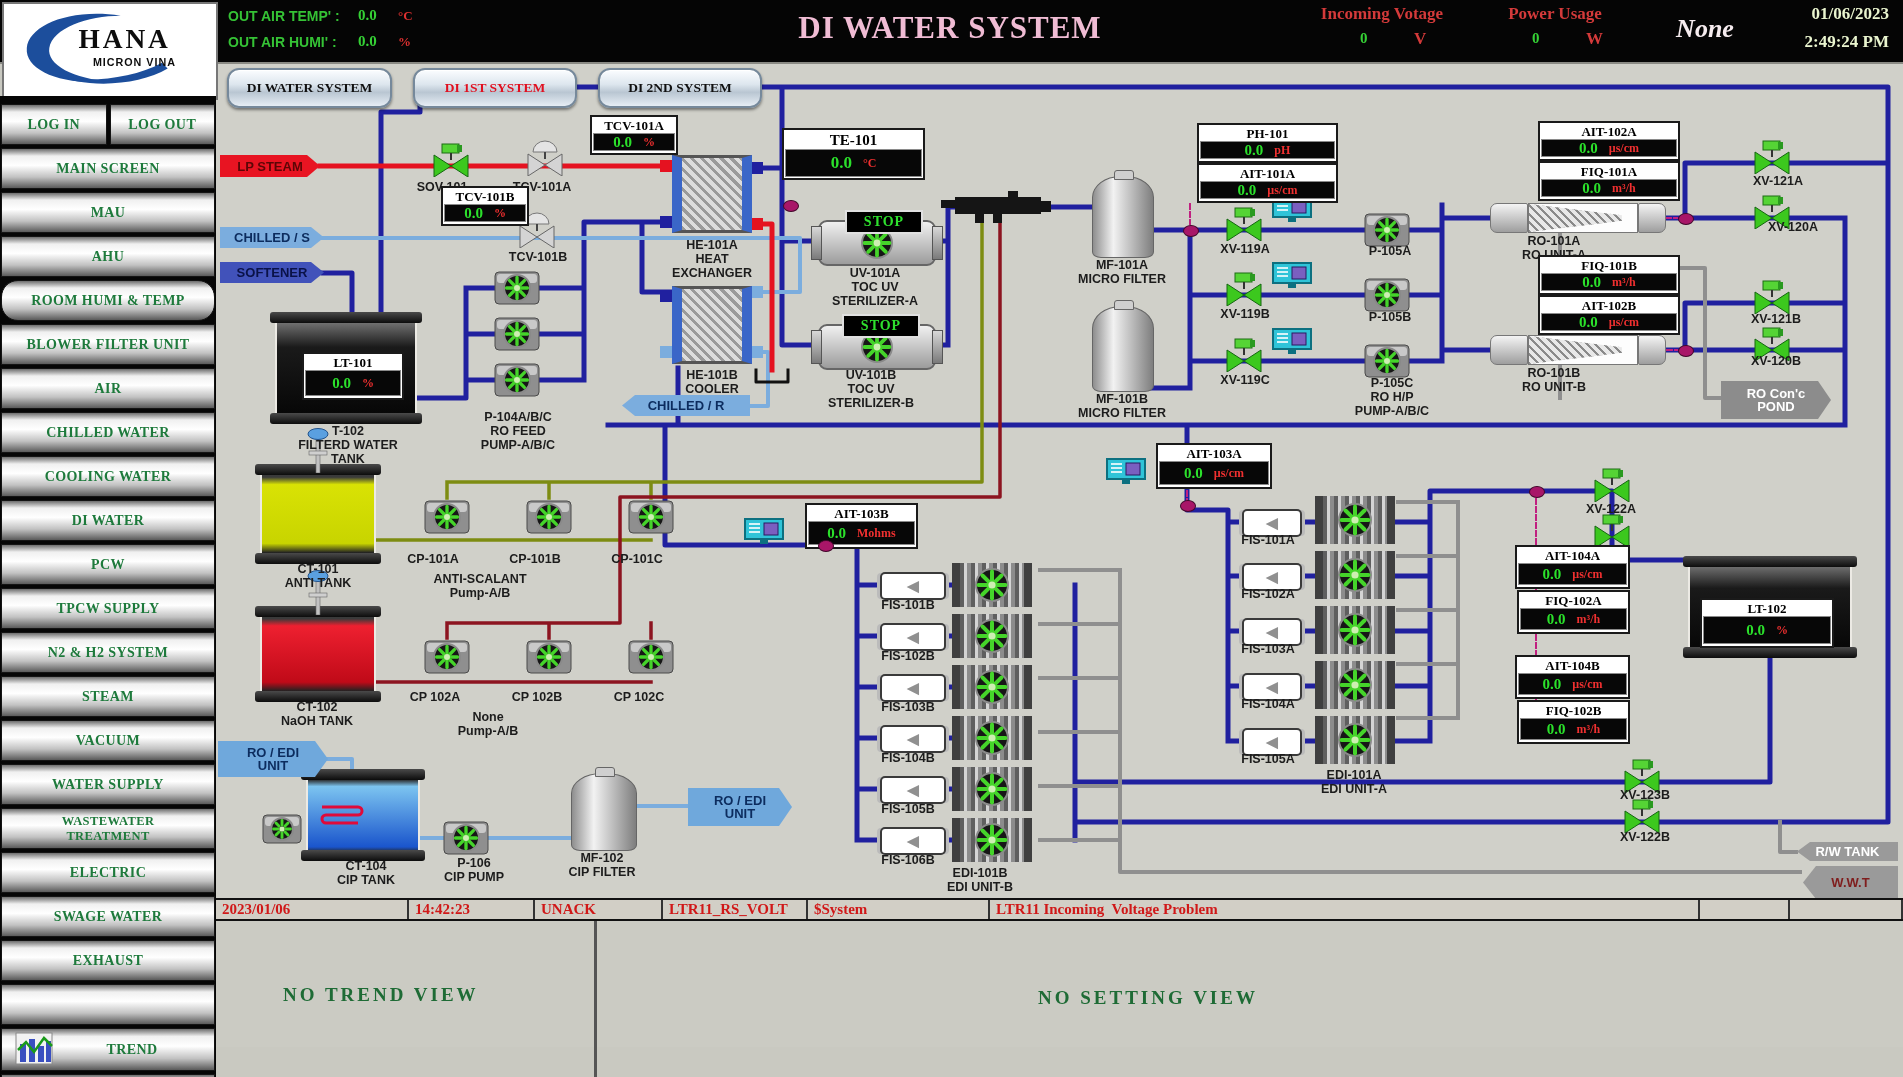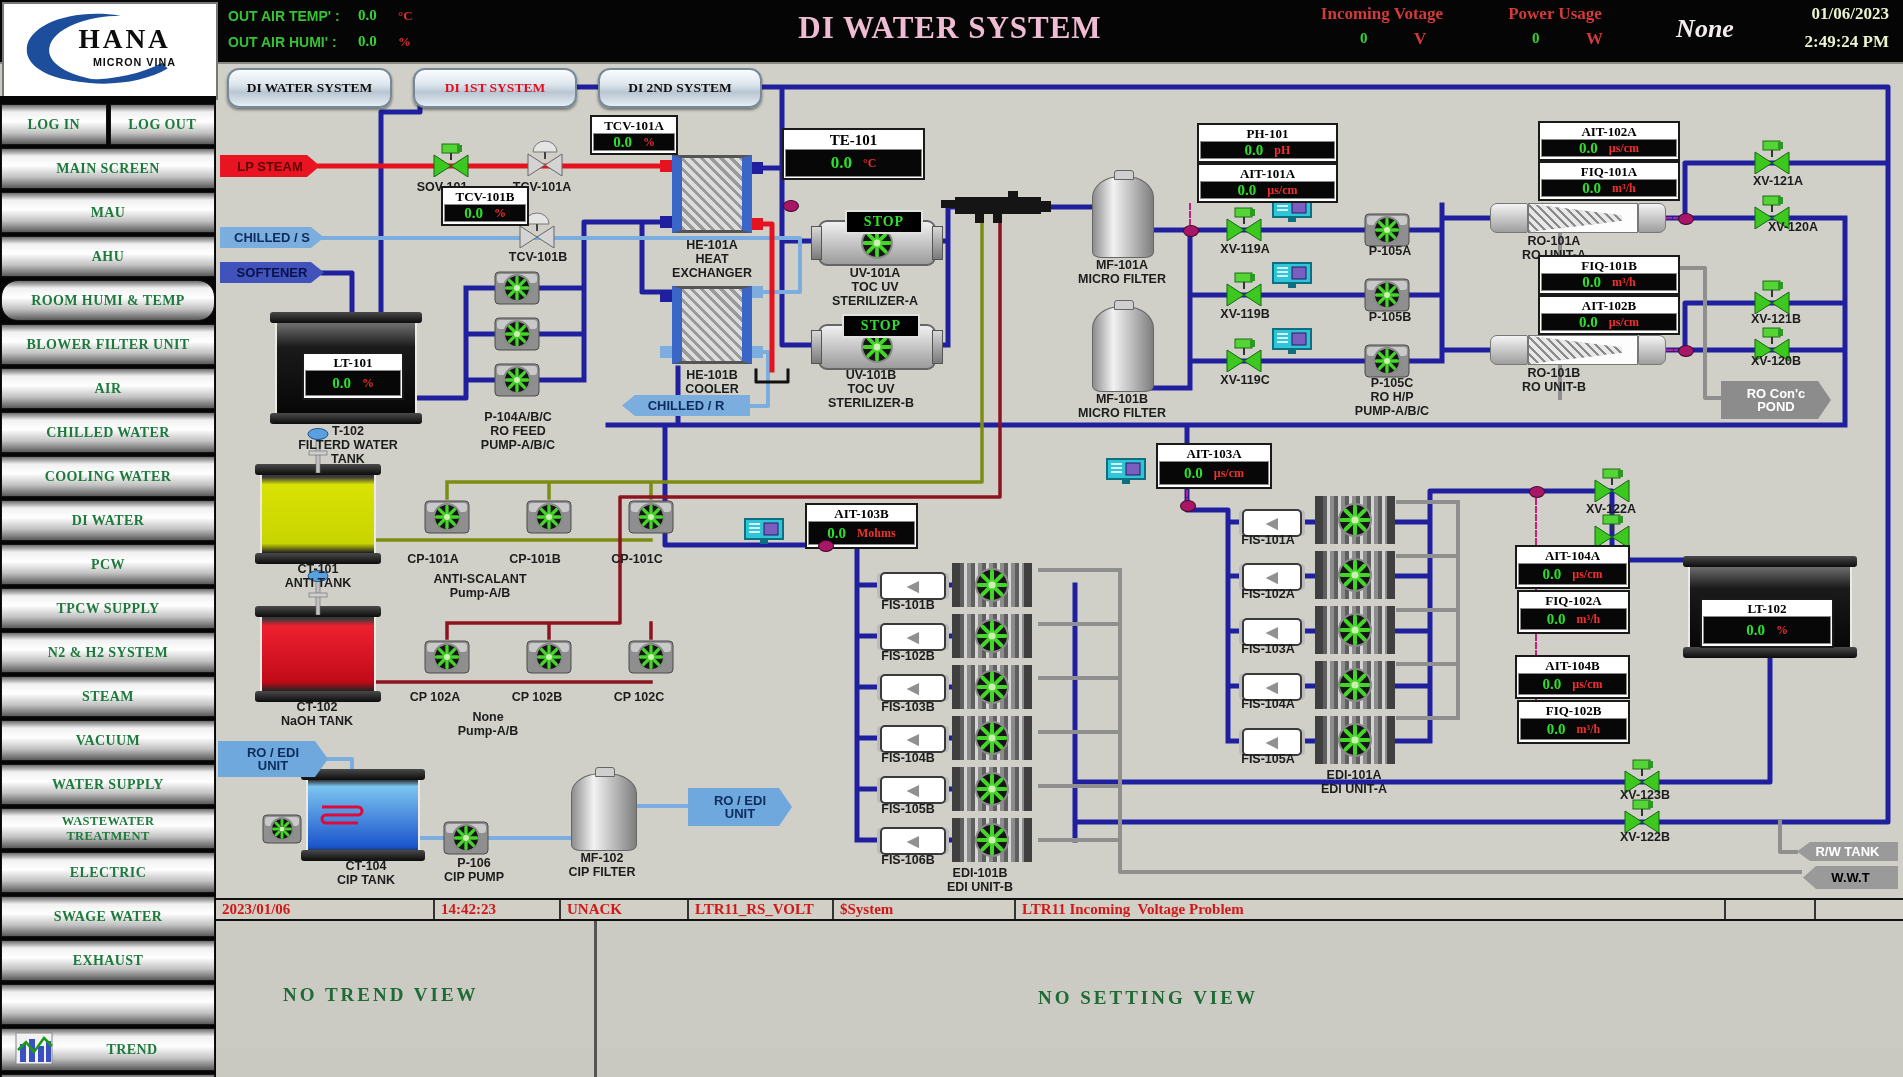--- a/index.html
+++ b/index.html
@@ -186,21 +186,21 @@
       <div class="flag r" style="left:220px;top:227px;width:104px;height:21px;background:#7badde;color:#0c2c5e;">CHILLED / S</div>
       <div class="flag r" style="left:220px;top:262px;width:104px;height:21px;background:#4152ba;color:#0a1248;">SOFTENER</div>
       <div class="flag l" style="left:622px;top:395px;width:128px;height:21px;background:#7badde;color:#0c2c5e;">CHILLED / R</div>
       <div class="flag r" style="left:218px;top:741px;width:110px;height:36px;background:#6fa8dc;color:#0c2c5e;">RO / EDI
 UNIT</div>
       <div class="flag r" style="left:688px;top:788px;width:104px;height:38px;background:#6fa8dc;color:#0c2c5e;">RO / EDI
 UNIT</div>
       <div class="flag r" style="left:1721px;top:381px;width:110px;height:38px;background:#8c8c8c;color:#ffffff;">RO Con'c
 POND</div>
       <div class="flag l" style="left:1797px;top:842px;width:101px;height:19px;background:#9a9a9a;color:#ffffff;">R/W TANK</div>
-      <div class="flag l" style="left:1803px;top:866px;width:95px;height:23px;background:#9a9a9a;color:#000000;">W.W.T</div>
+      <div class="flag l" style="left:1803px;top:866px;width:95px;height:33px;background:#9a9a9a;color:#7f1d1d;">W.W.T</div>
       <div class="tank" style="left:277px;top:316px;width:138px;height:104px;">
     <div class="body" style="background:linear-gradient(180deg,#888 0%,#1a1a1a 30%,#050505 100%);border-radius:5px;"></div>
     <div class="flange" style="top:-4px;"></div>
     <div class="flange" style="bottom:-4px;"></div>
     </div>
       <div class="tank" style="left:1690px;top:560px;width:160px;height:94px;">
     <div class="body" style="background:linear-gradient(180deg,#888 0%,#1a1a1a 30%,#050505 100%);border-radius:5px;"></div>
     <div class="flange" style="top:-4px;"></div>
     <div class="flange" style="bottom:-4px;"></div>
     </div>
@@ -1053,21 +1053,21 @@
       <div class="dot" style="left:783px;top:200px;"></div>
       <div class="dot" style="left:1183px;top:225px;"></div>
       <div class="dot" style="left:1678px;top:213px;"></div>
       <div class="dot" style="left:1678px;top:345px;"></div>
       <div class="dot" style="left:1180px;top:500px;"></div>
       <div class="dot" style="left:818px;top:540px;"></div>
       <div class="dot" style="left:1529px;top:486px;"></div>
     </div>
 
   <div id="alarmbar">
-      <div class="acell" style="width:219px;">2023/01/06</div>
+      <div class="acell" style="width:193px;">2023/01/06</div>
       <div class="acell" style="width:126px;">14:42:23</div>
       <div class="acell" style="width:128px;">UNACK</div>
       <div class="acell" style="width:145px;">LTR11_RS_VOLT</div>
       <div class="acell" style="width:182px;">$System</div>
       <div class="acell" style="width:710px;">LTR11 Incoming  Voltage Problem</div>
       <div class="acell" style="width:90px;"></div>
       <div class="acell" style="width:113px;"></div>
     </div>
 
   <div id="bottom">

